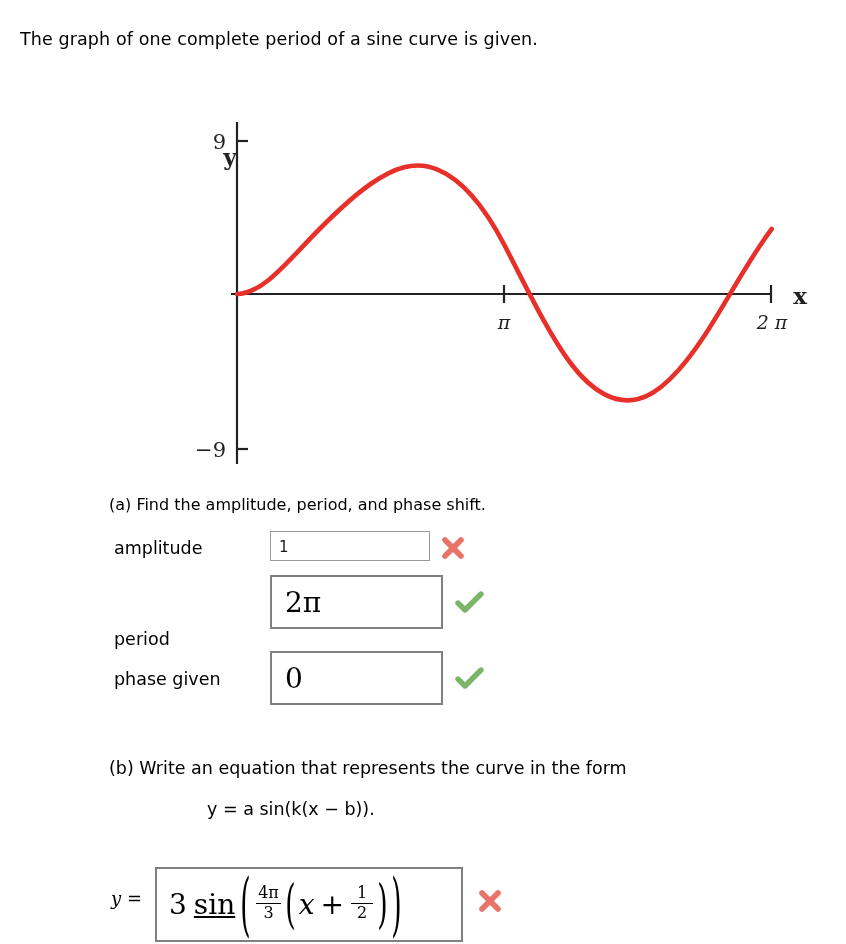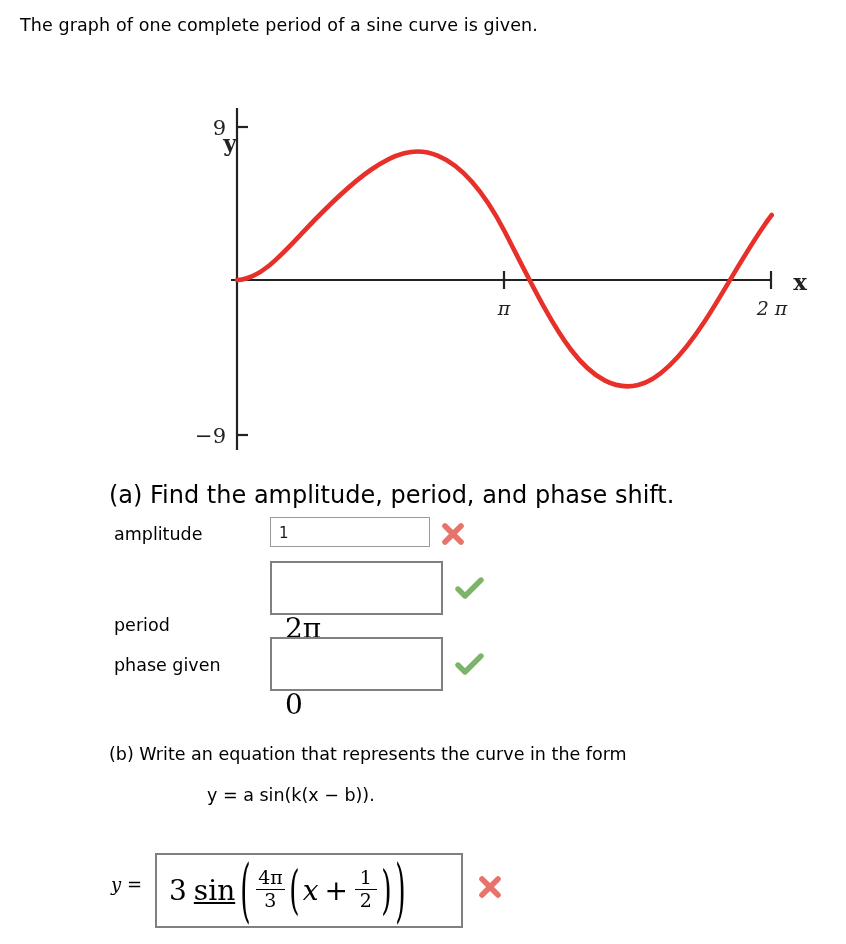--- a/index.html
+++ b/index.html
@@ -10,21 +10,21 @@
   body {
     width: 846px;
     height: 944px;
     position: relative;
     font-family: "DejaVu Sans", sans-serif;
     color: #000000;
     overflow: hidden;
   }
   .page {
     position: absolute;
-    left: 0; top: 0;
+    left: 0; top: 14px;
     width: 846px;
     height: 770px;
   }
 
   
   #prompt-text {
     position: absolute;
     left: 20px;
     top: 14px;
     font-size: 17.5px;
@@ -56,21 +56,21 @@
     font-family: "DejaVu Serif", serif;
     font-size: 19px;
     font-style: italic;
   }
 
   
   #part-a-question {
     position: absolute;
     left: 109px;
     top: 481px;
-    font-size: 24px;
+    font-size: 16px;
     white-space: nowrap;
   }
 
   .field-row {
     position: absolute;
   }
   .field-label {
     position: absolute;
     font-size: 17.5px;
     white-space: nowrap;
@@ -91,21 +91,20 @@
   .value-plain {
     font-family: "DejaVu Sans", sans-serif;
     font-size: 15px;
     color: #1a1a1a;
   }
   .value-serif {
     font-family: "DejaVu Serif", serif;
     font-size: 28px;
     color: #000000;
     line-height: 1;
-    margin-top: 40px;
   }
 
   
   .mark {
     position: absolute;
   }
 
   
   #part-b-question {
     position: absolute;
@@ -163,21 +162,21 @@
     transform: scaleY(1.85) scaleX(0.95);
     transform-origin: center center;
     margin: 0 1px;
   }
   .frac {
     display: inline-flex;
     flex-direction: column;
     align-items: center;
     justify-content: space-between;
     vertical-align: middle;
-    font-size: 19px;
+    font-size: 16px;
     line-height: 1.05;
     margin: 0 3px;
     position: relative;
     top: -1px;
   }
   .frac .num { padding: 0 2px; }
   .frac .den { padding: 0 2px; }
   .frac .bar {
     width: 100%;
     min-width: 22px;

